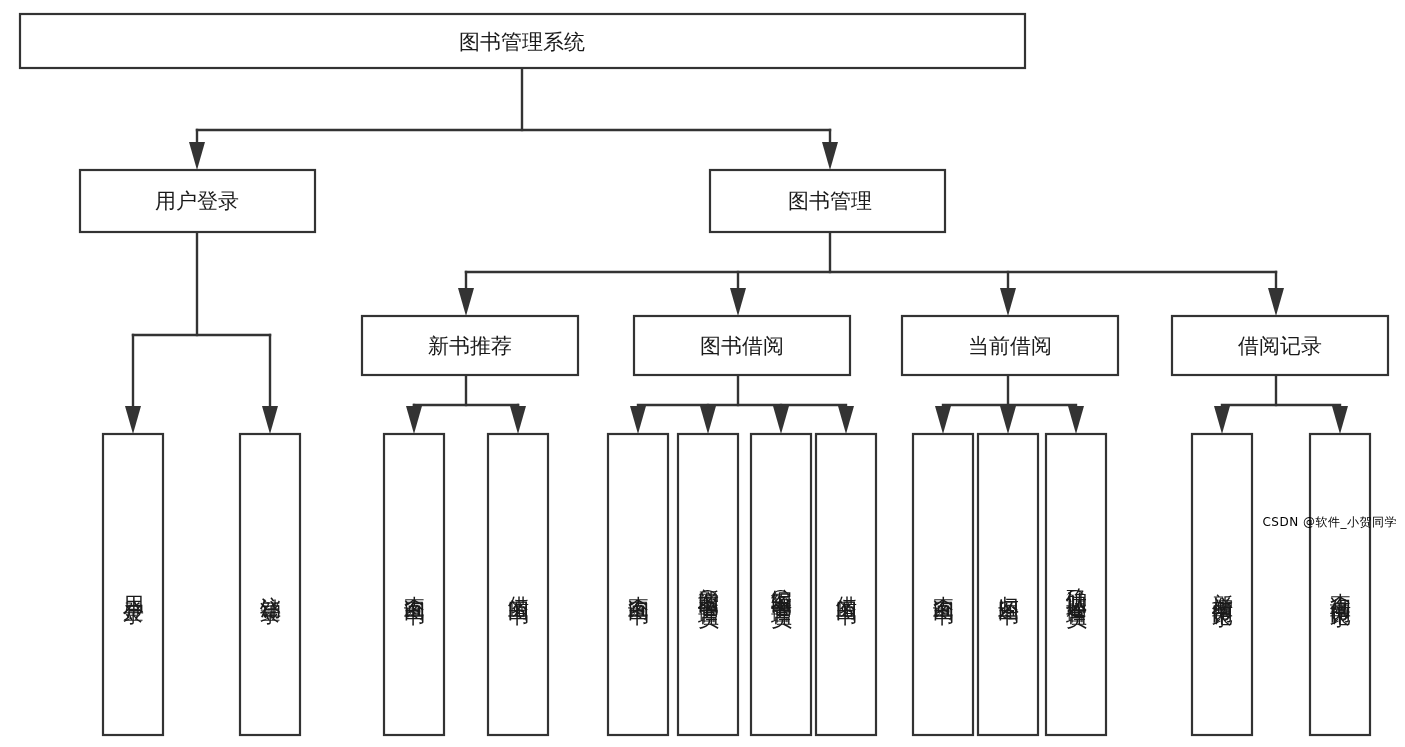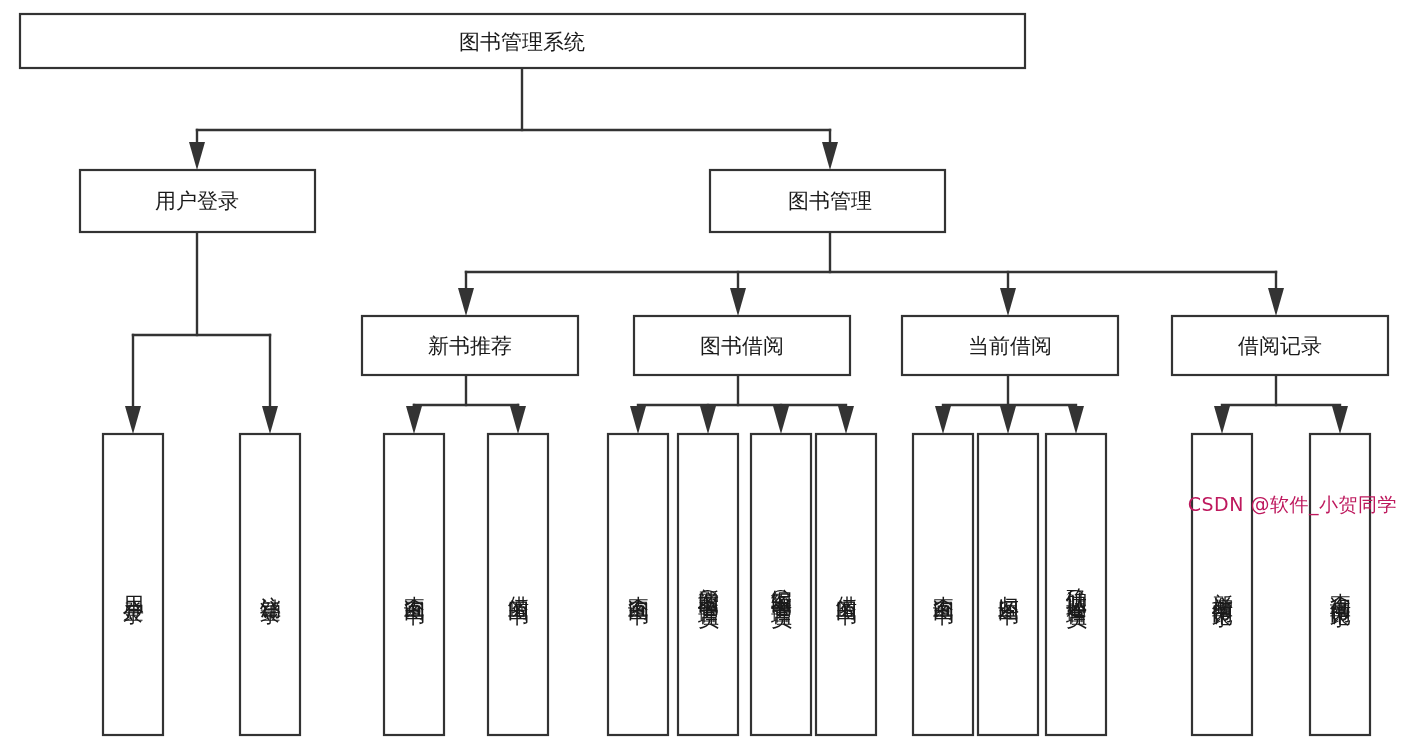--- a/index.html
+++ b/index.html
@@ -60,24 +60,24 @@
     letter-spacing: 3px;
     display: flex;
     align-items: center;
     justify-content: center;
     white-space: nowrap;
     pointer-events: none;
   }
   .watermark {
     position: absolute;
     right: 8px;
-    bottom: 17px;
-    font-family: "DejaVu Sans", "Liberation Sans", sans-serif;
-    font-size: 19px;
-    color: #be185d;
+    bottom: 4px;
+    font-family: "DejaVu Sans", "Liberation Sans", sans-serif;
+    font-size: 12px;
+    color: #000000;
     letter-spacing: 0.5px;
     white-space: nowrap;
   }
 </style>
 </head>
 <body>
 
 <div id="diagram-root">
 
   <svg id="flow-svg" viewBox="0 0 1405 747">

